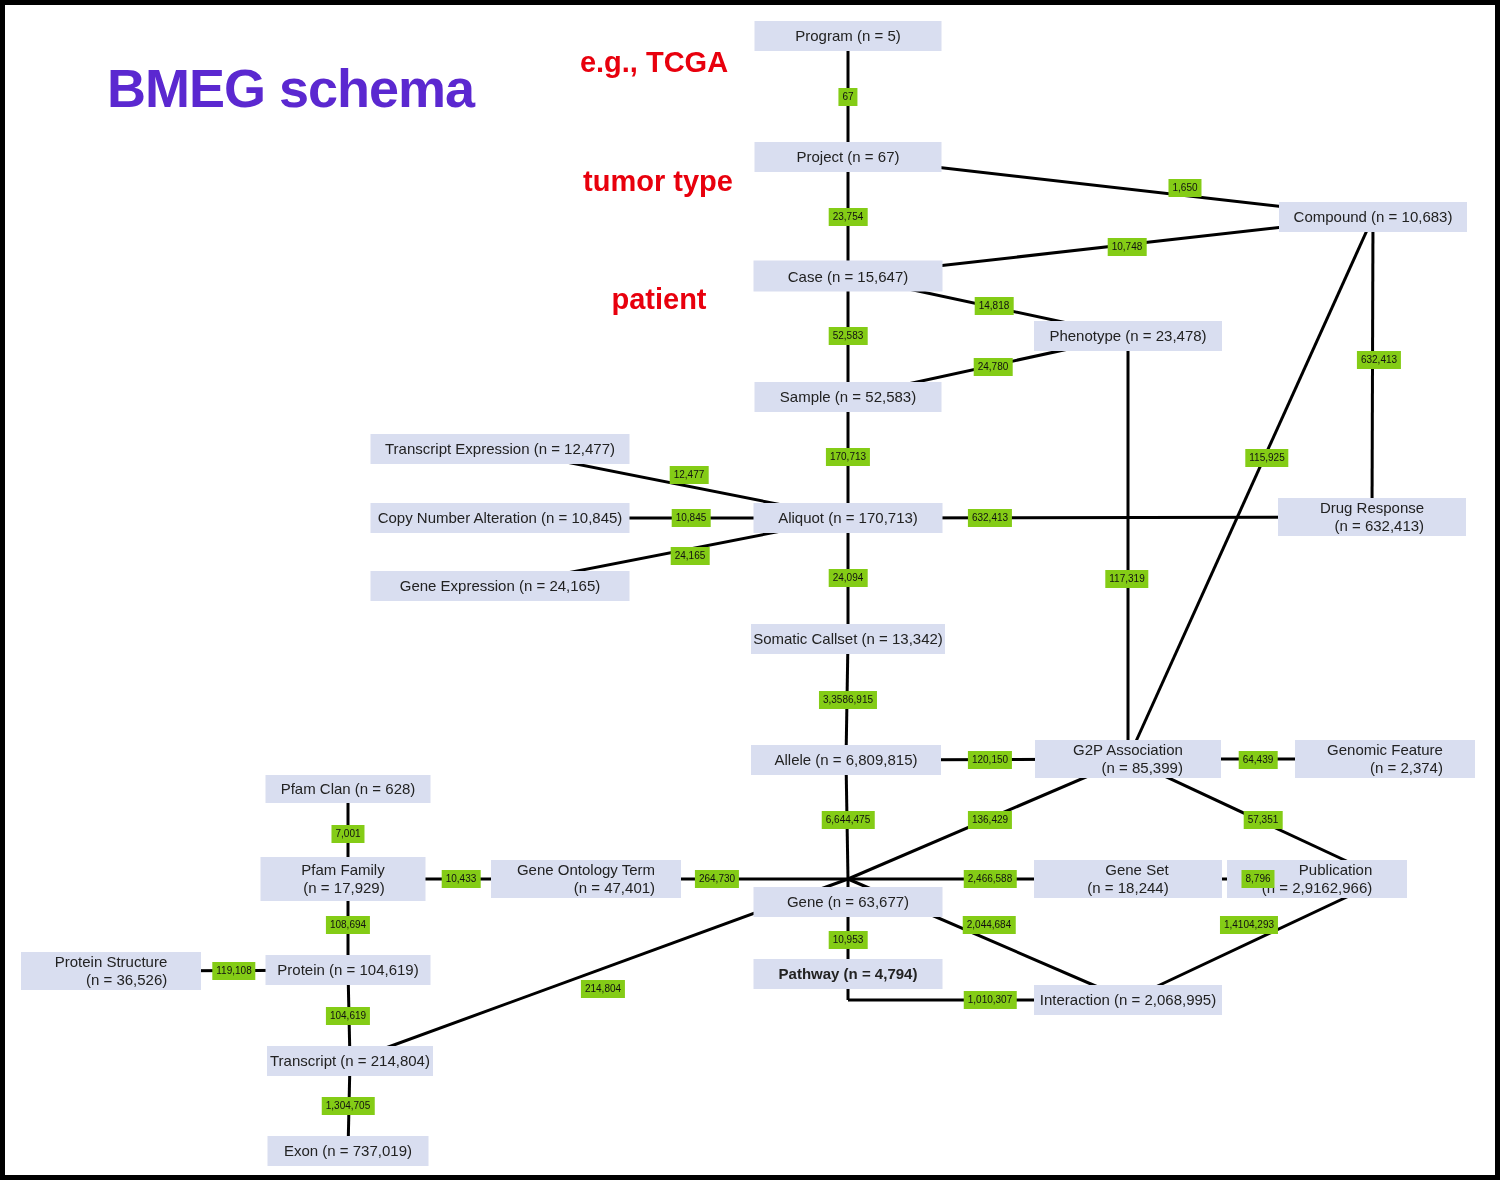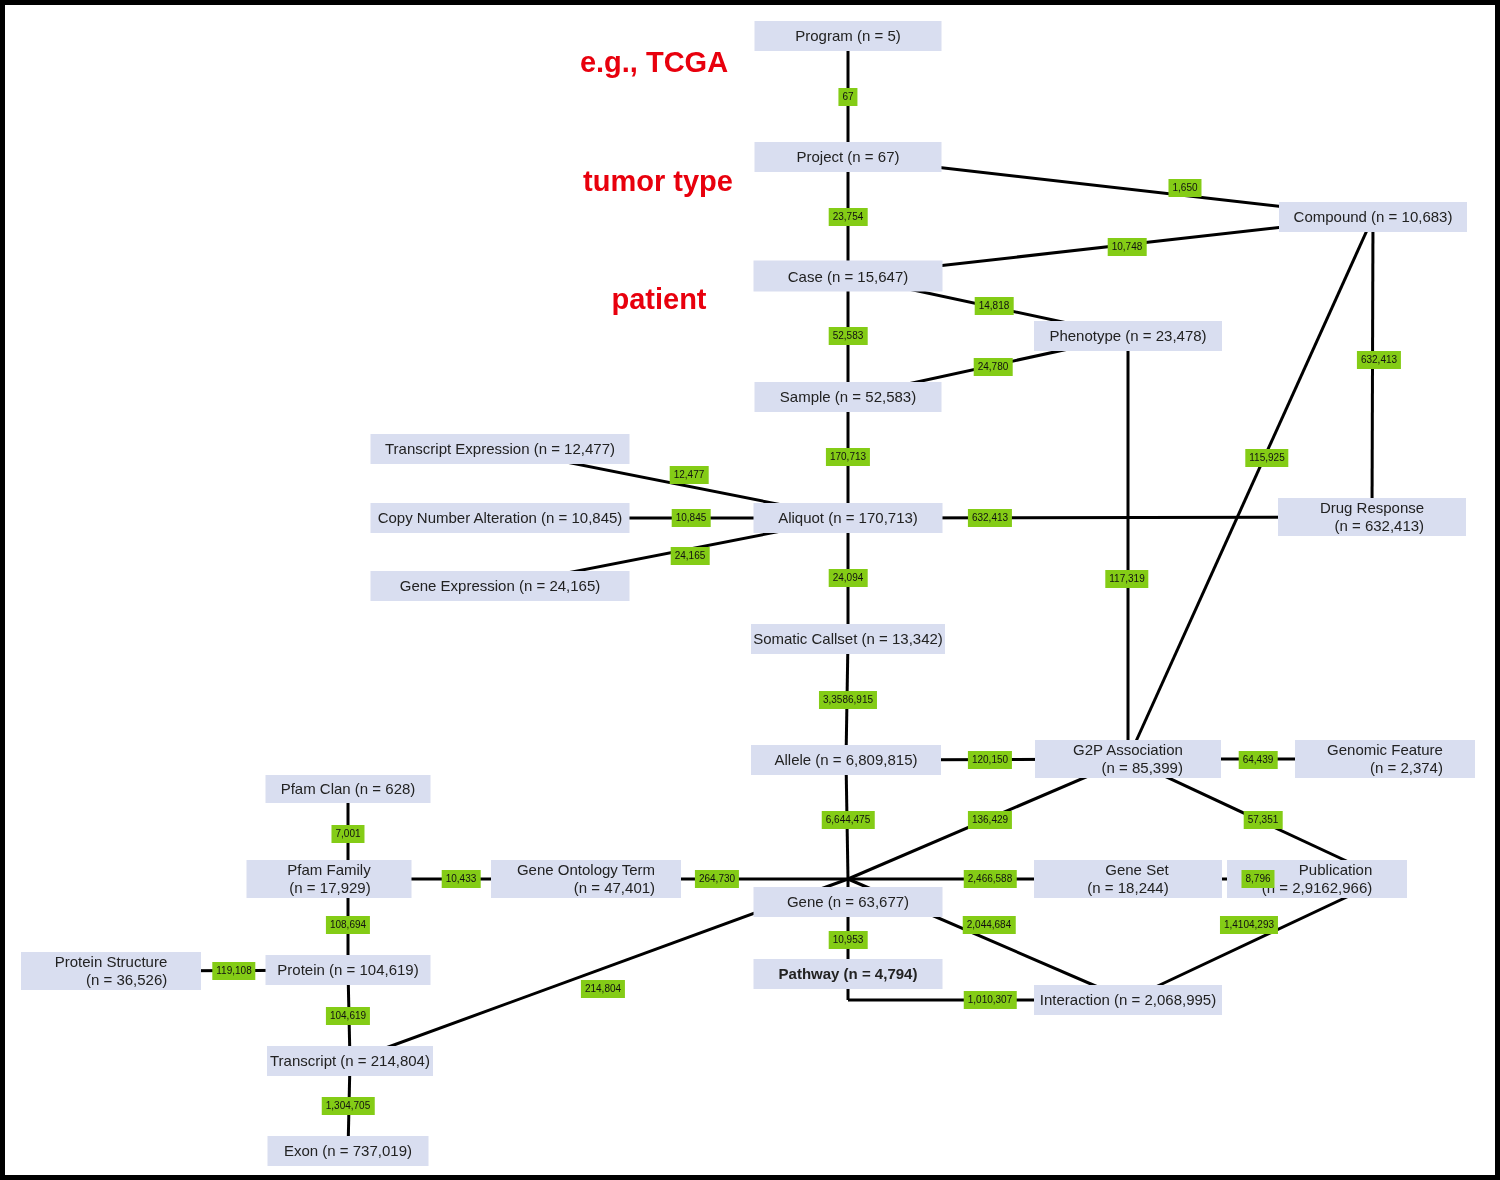--- a/index.html
+++ b/index.html
@@ -69,20 +69,21 @@
     font-size: 10px;
     line-height: 16px;
     padding: 1px 4px;
     white-space: nowrap;
   }
 </style>
 </head>
 <body>
 
 <div id="frame">
+  <h1 id="page-title">BMEG schema</h1>
   <div class="ann" id="ann-tcga">e.g., TCGA</div>
   <div class="ann" id="ann-tumor">tumor type</div>
   <div class="ann" id="ann-patient">patient</div>
 
   <svg id="edge-svg" viewBox="0 0 1500 1180">
       <line x1="843" y1="31" x2="843" y2="152" stroke="#000000" stroke-width="3"></line>
       <line x1="843" y1="152" x2="843" y2="271" stroke="#000000" stroke-width="3"></line>
       <line x1="843" y1="152" x2="1368" y2="212" stroke="#000000" stroke-width="3"></line>
       <line x1="843" y1="271" x2="1368" y2="212" stroke="#000000" stroke-width="3"></line>
       <line x1="843" y1="271" x2="1123" y2="331" stroke="#000000" stroke-width="3"></line>
@@ -131,21 +132,21 @@
       <div class="node" style="left: 843px; top: 513px; width: 189px; height: 30px;">Aliquot (n = 170,713)</div>
       <div class="node" style="left: 1367px; top: 512px; width: 188px; height: 38px;">Drug Response
 (n = 632,413)</div>
       <div class="node" style="left: 843px; top: 634px; width: 194px; height: 30px;">Somatic Callset (n = 13,342)</div>
       <div class="node" style="left: 841px; top: 755px; width: 190px; height: 30px;">Allele (n = 6,809,815)</div>
       <div class="node" style="left: 1123px; top: 754px; width: 186px; height: 38px;">G2P Association
 (n = 85,399)</div>
       <div class="node" style="left: 1380px; top: 754px; width: 180px; height: 38px;">Genomic Feature
 (n = 2,374)</div>
       <div class="node" style="left: 343px; top: 784px; width: 165px; height: 28px;">Pfam Clan (n = 628)</div>
-      <div class="node" style="left: 324px; top: 874px; width: 165px; height: 38px;">Pfam Family
+      <div class="node" style="left: 338px; top: 874px; width: 165px; height: 44px;">Pfam Family
 (n = 17,929)</div>
       <div class="node" style="left: 581px; top: 874px; width: 190px; height: 38px;">Gene Ontology Term
 (n = 47,401)</div>
       <div class="node" style="left: 843px; top: 874px; width: 189px; height: 30px; margin-top: 23px;">Gene (n = 63,677)</div>
       <div class="node" style="left: 1123px; top: 874px; width: 188px; height: 38px;">Gene Set
 (n = 18,244)</div>
       <div class="node" style="left: 1312px; top: 874px; width: 180px; height: 38px;">Publication
 (n = 2,9162,966)</div>
       <div class="node" style="left: 106px; top: 966px; width: 180px; height: 38px;">Protein Structure
 (n = 36,526)</div>

